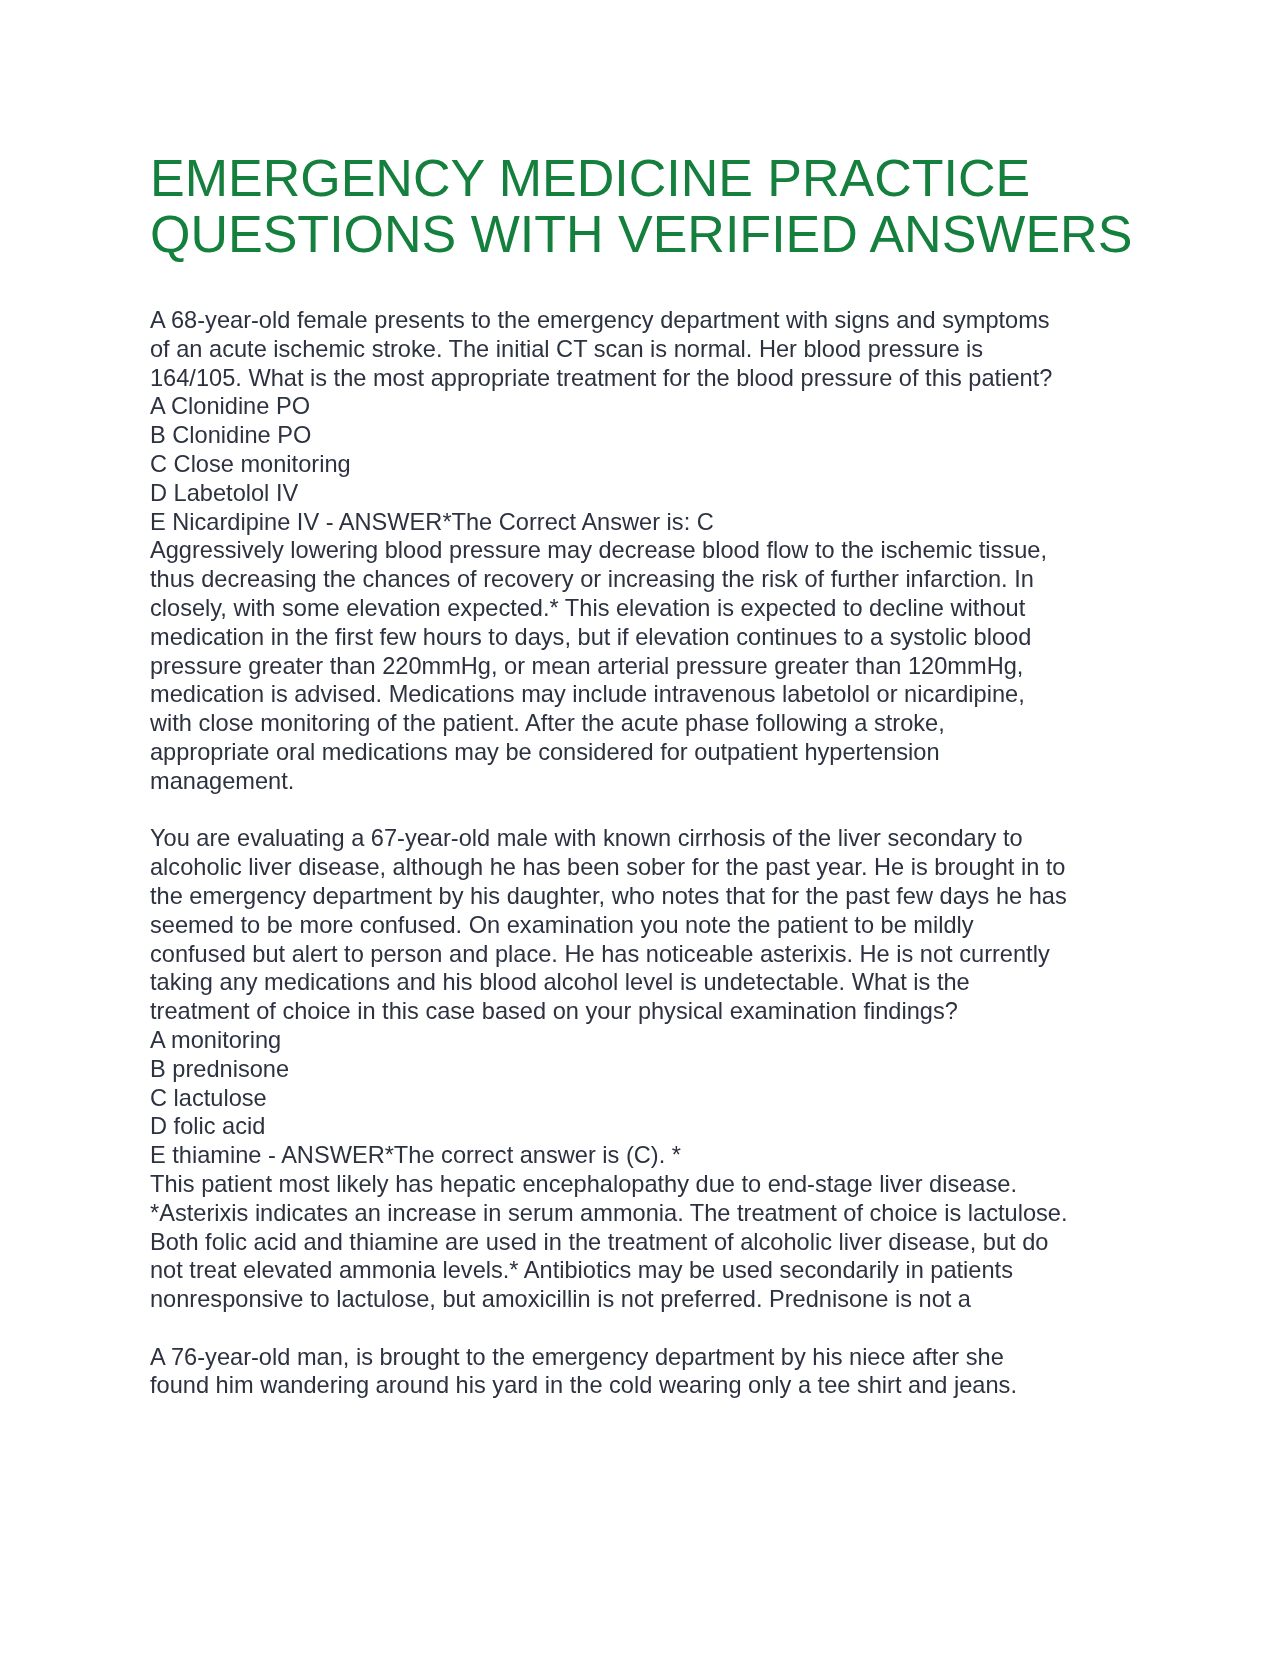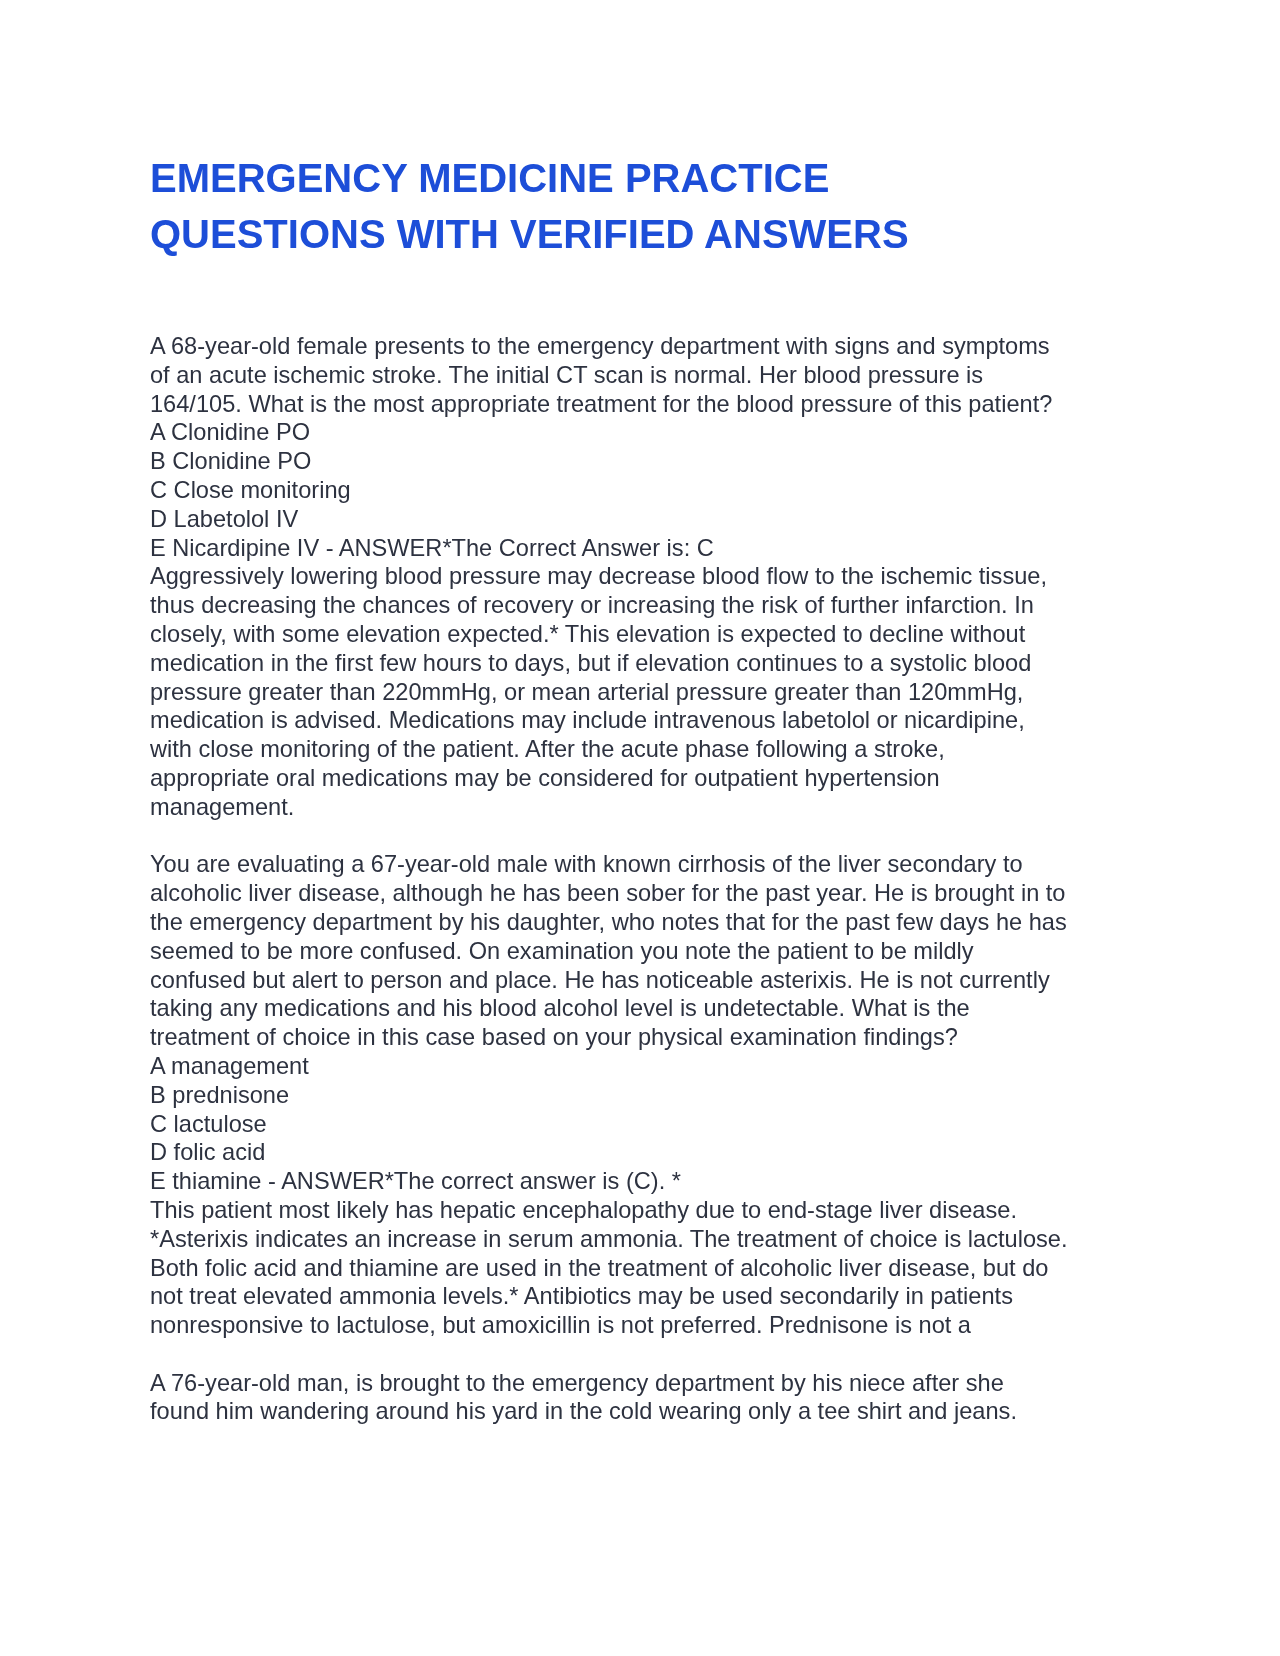--- a/index.html
+++ b/index.html
@@ -4,25 +4,25 @@
 <style>
   html, body { margin: 0; padding: 0; background: #ffffff; }
   body { width: 1280px; height: 1656px; position: relative; overflow: hidden; }
   .page {
     position: absolute; left: 150px; top: 0; width: 1000px;
     color: #2a2f3d;
     font-family: "Liberation Sans", sans-serif;
   }
   .title {
     position: absolute; top: 150px; left: 0; width: 1000px;
-    margin: 0; font-size: 40px; font-weight: bold; line-height: 56px;
-    color: #1d4ed8; letter-spacing: 0px;
+    margin: 0; font-size: 52px; font-weight: normal; line-height: 56px;
+    color: #15803d; letter-spacing: 0px;
   }
   .content {
-    position: absolute; top: 332px; left: 0; width: 1000px;
+    position: absolute; top: 306px; left: 0; width: 1000px;
     font-size: 23.6px; line-height: 28.8px; color: #2d3240;
   }
   .block { margin: 0 0 28.8px 0; }
   .line { display: block; white-space: nowrap; }
 </style>
 </head>
 <body>
 
 <div class="page">
   <h1 class="title">
@@ -52,21 +52,21 @@
     </div>
 
     <div class="block">
       <span class="line">You are evaluating a 67-year-old male with known cirrhosis of the liver secondary to</span>
       <span class="line">alcoholic liver disease, although he has been sober for the past year. He is brought in to</span>
       <span class="line">the emergency department by his daughter, who notes that for the past few days he has</span>
       <span class="line">seemed to be more confused. On examination you note the patient to be mildly</span>
       <span class="line">confused but alert to person and place. He has noticeable asterixis. He is not currently</span>
       <span class="line">taking any medications and his blood alcohol level is undetectable. What is the</span>
       <span class="line">treatment of choice in this case based on your physical examination findings?</span>
-      <span class="line">A management</span>
+      <span class="line">A monitoring</span>
       <span class="line">B prednisone</span>
       <span class="line">C lactulose</span>
       <span class="line">D folic acid</span>
       <span class="line">E thiamine - ANSWER*The correct answer is (C). *</span>
       <span class="line">This patient most likely has hepatic encephalopathy due to end-stage liver disease.</span>
       <span class="line">*Asterixis indicates an increase in serum ammonia. The treatment of choice is lactulose.</span>
       <span class="line">Both folic acid and thiamine are used in the treatment of alcoholic liver disease, but do</span>
       <span class="line">not treat elevated ammonia levels.* Antibiotics may be used secondarily in patients</span>
       <span class="line">nonresponsive to lactulose, but amoxicillin is not preferred. Prednisone is not a</span>
     </div>

